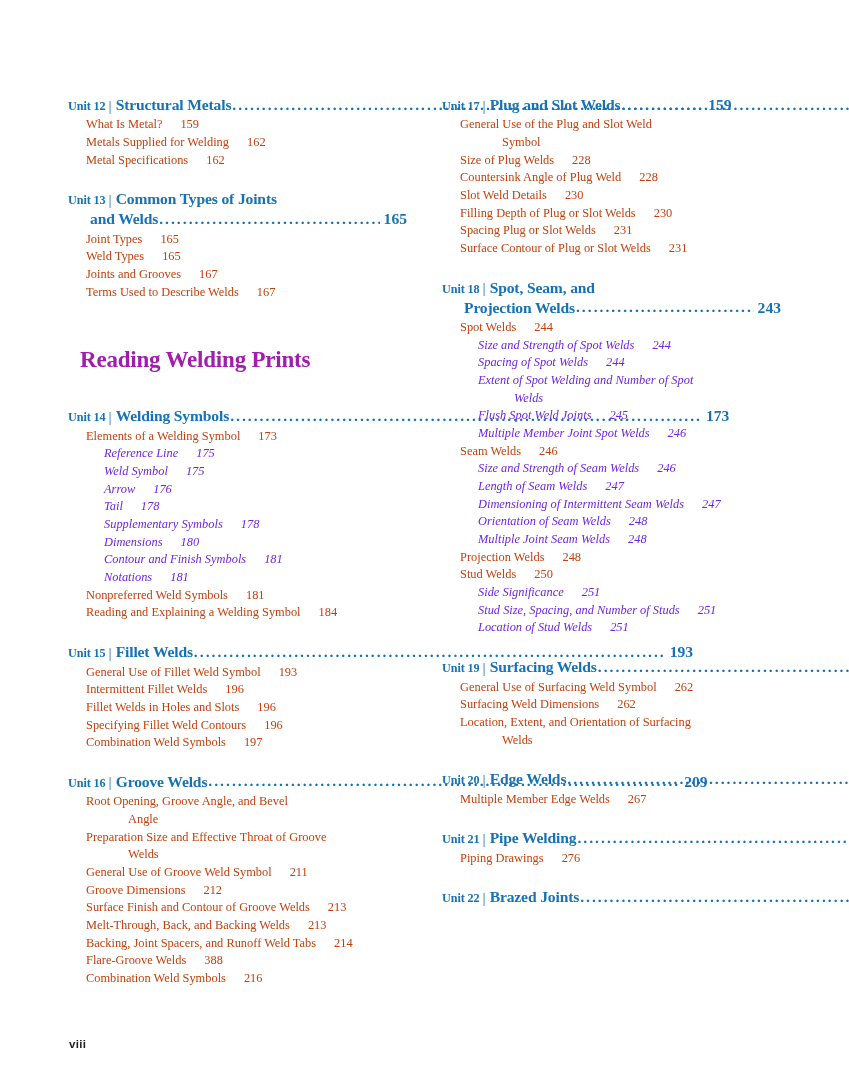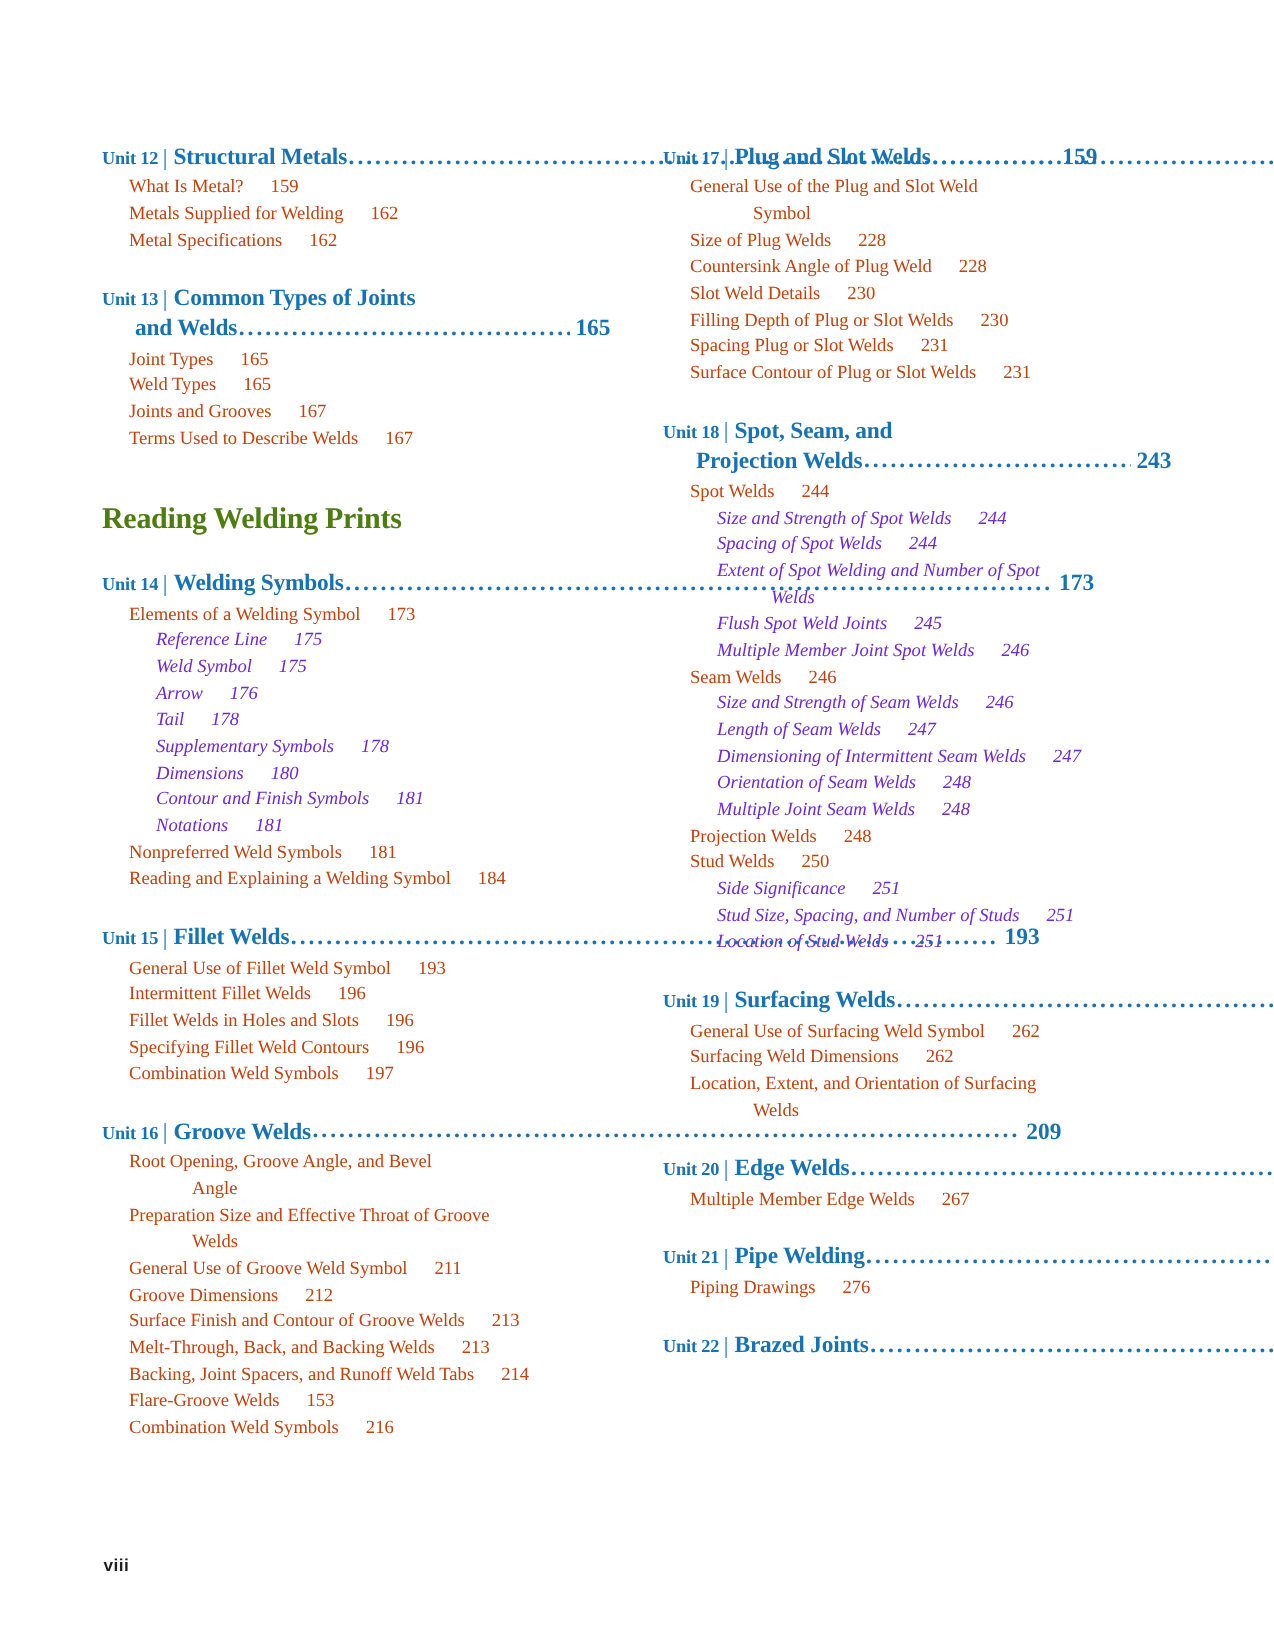--- a/index.html
+++ b/index.html
@@ -96,25 +96,25 @@
     line-height:1.425;
     padding-left:36px;
   }
   .sub .num{padding-left:18px;font-style:italic;}
   .sub .wrap{display:block;padding-left:36px;}
 
   .gap{height:21px;}
 
   
   .part{
-    font-size:20px;
+    font-size:23px;
     font-weight:bold;
-    color:#4d7c0f;
+    color:#a21caf;
     letter-spacing:-0.2px;
-    margin:0;
+    margin:12px;
     padding-top:34px;
     padding-bottom:22px;
   }
 
   .folio{
     position:absolute;
     left:69px;
     top:1038px;
     font-family:"Liberation Sans","DejaVu Sans",sans-serif;
     font-size:11.5px;
@@ -228,21 +228,21 @@
             </div>
           </div>
           <div class="entries">
             <div class="ent"><span>Root Opening, Groove Angle, and Bevel</span><span class="wrap">Angle</span></div>
             <div class="ent"><span>Preparation Size and Effective Throat of Groove</span><span class="wrap">Welds</span></div>
             <div class="ent"><span>General Use of Groove Weld Symbol</span><span class="num">211</span></div>
             <div class="ent"><span>Groove Dimensions</span><span class="num">212</span></div>
             <div class="ent"><span>Surface Finish and Contour of Groove Welds</span><span class="num">213</span></div>
             <div class="ent"><span>Melt-Through, Back, and Backing Welds</span><span class="num">213</span></div>
             <div class="ent"><span>Backing, Joint Spacers, and Runoff Weld Tabs</span><span class="num">214</span></div>
-            <div class="ent"><span>Flare-Groove Welds</span><span class="num">153</span></div>
+            <div class="ent"><span>Flare-Groove Welds</span><span class="num">388</span></div>
             <div class="ent"><span>Combination Weld Symbols</span><span class="num">216</span></div>
           </div>
         </div>
       </div>
     <div class="col">
         <div class="unit-block">
           <div class="unit-head">
             <div class="hline l1" style="display: flex; align-items: baseline;">
               <span class="unit-no">Unit 17</span>
               <span class="bar">|</span>

